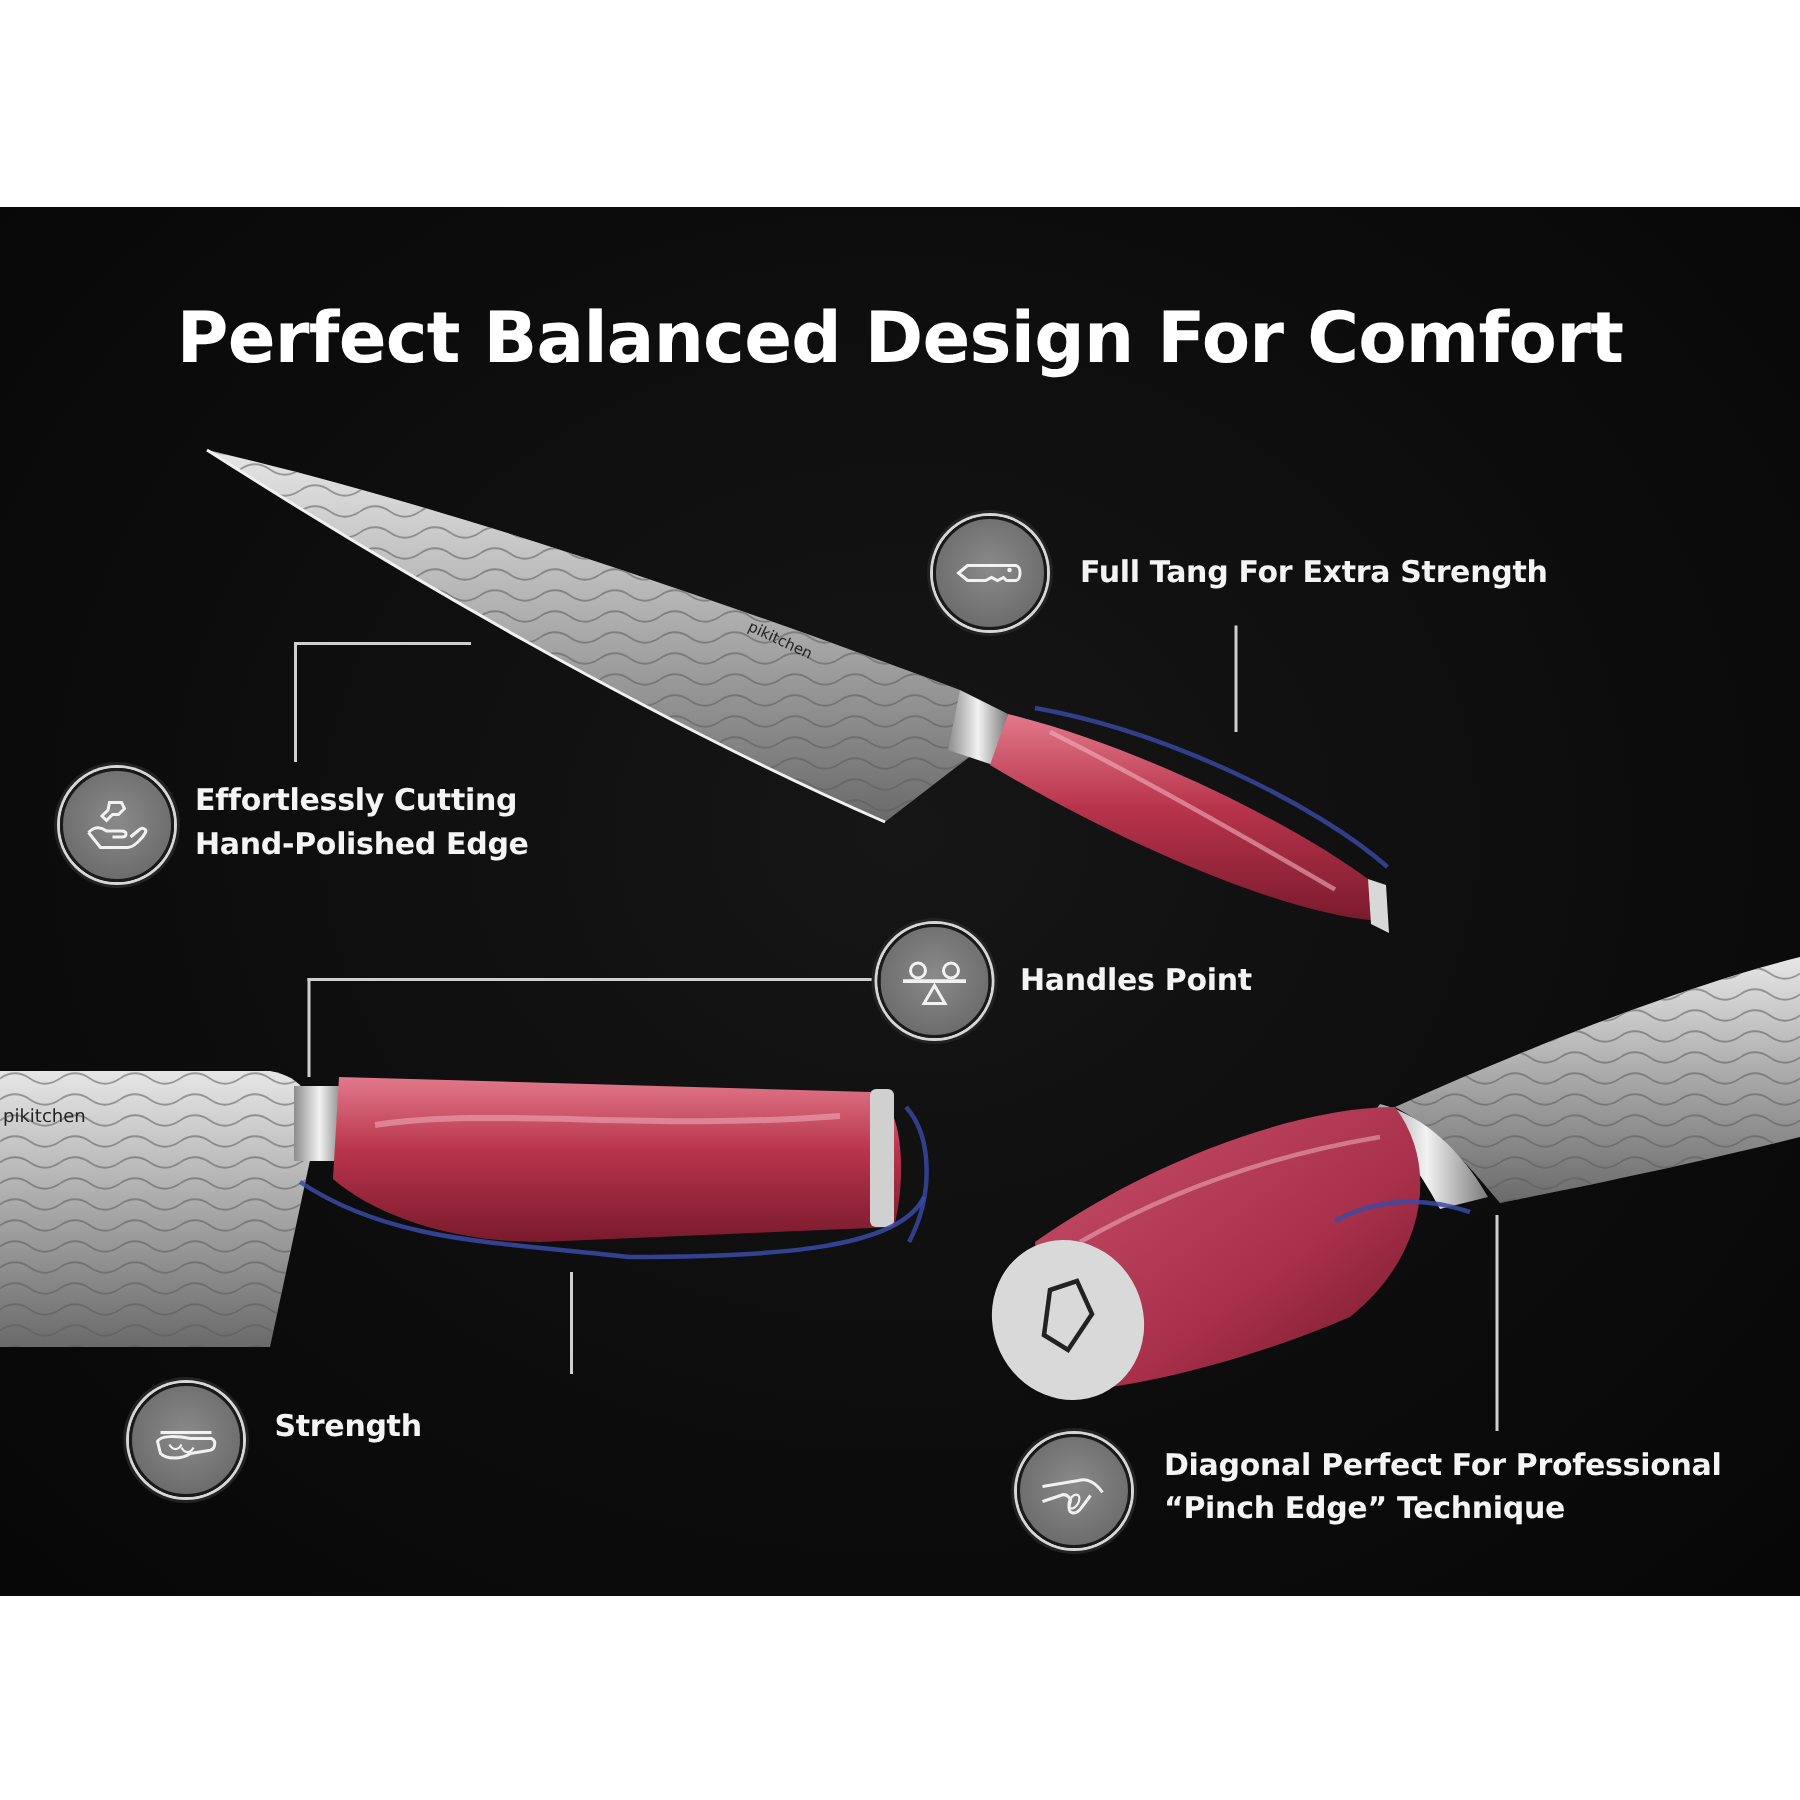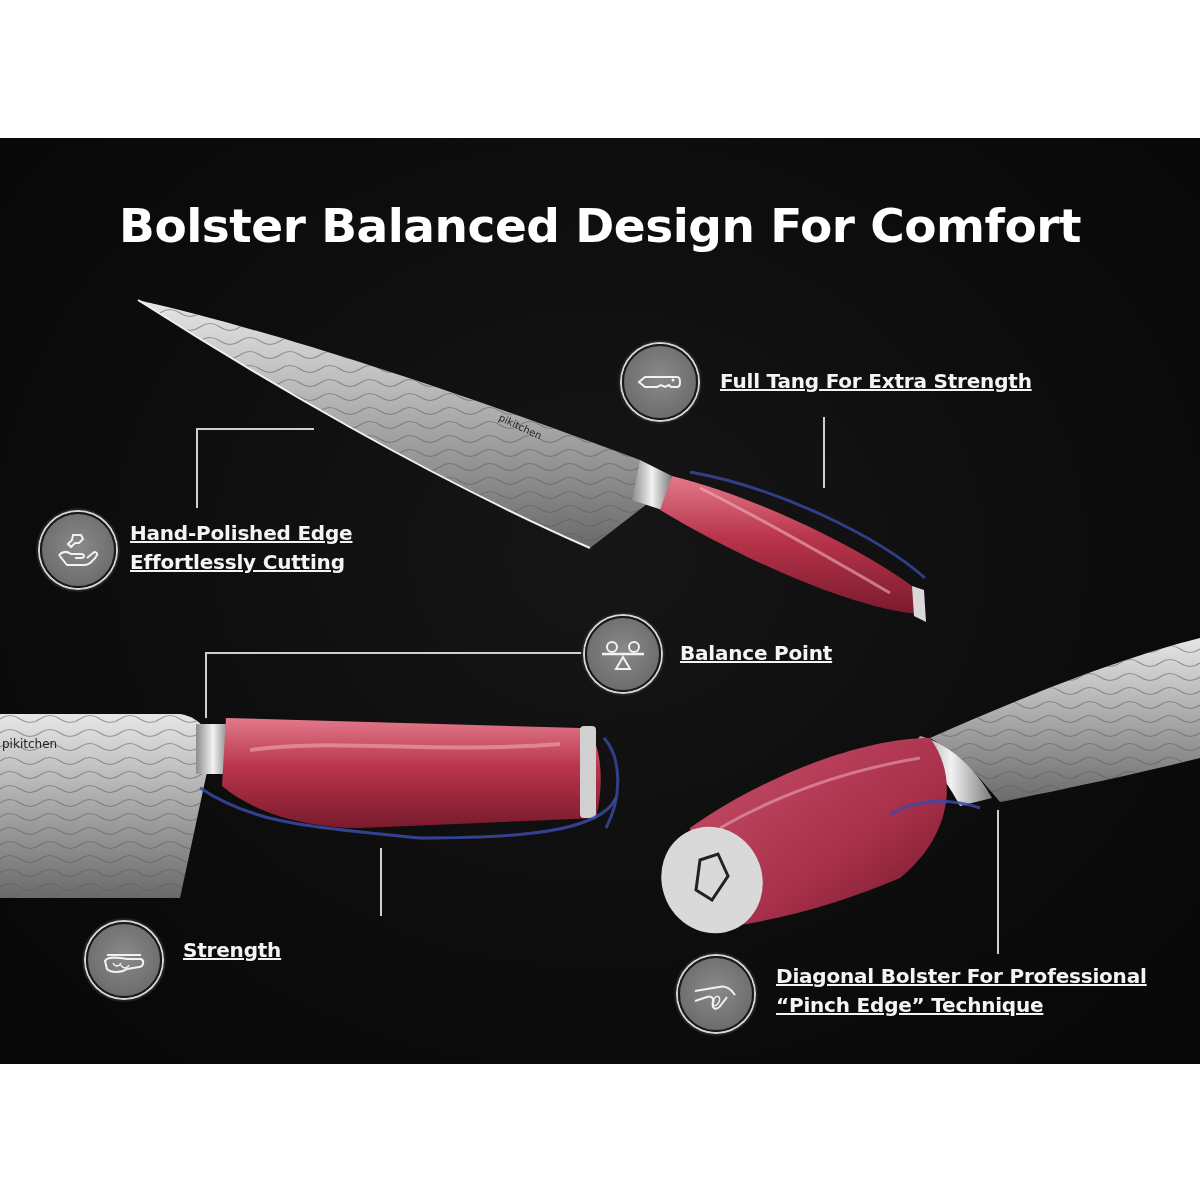--- a/index.html
+++ b/index.html
@@ -20,30 +20,30 @@
     .knife-svg { position: absolute; left: 0; top: 0; width: 1200px; height: 926px; }
     .badge {
       position: absolute; width: 72px; height: 72px; border-radius: 50%;
       background: radial-gradient(circle at 50% 45%, #8a8a8a 0%, #6e6e6e 70%, #5c5c5c 100%);
       border: 2px solid #1a1a1a; box-shadow: 0 0 0 2px #d6d6d6, 0 0 0 4px #222;
       display: flex; align-items: center; justify-content: center;
     }
     .badge svg { width: 54px; height: 54px; }
     .label {
       position: absolute; color: #f4f4f4; font-size: 20px; font-weight: bold; line-height: 29px;
-      font-family: "DejaVu Sans", sans-serif; white-space: nowrap; letter-spacing: -0.2px; text-decoration: underline;
+      font-family: "DejaVu Sans", sans-serif; white-space: nowrap; letter-spacing: -0.2px;
     }
     .line { position: absolute; background: #cfcfcf; }
   </style>
 </head>
 <body>
 
 <div class="panel">
 
-  <div class="title">Bolster Balanced Design For Comfort</div>
+  <div class="title">Perfect Balanced Design For Comfort</div>
 
   <svg class="knife-svg" viewBox="0 0 1200 926">
     <defs>
       <linearGradient id="blade" x1="0" y1="0" x2="0" y2="1">
         <stop offset="0" stop-color="#e6e6e6"></stop>
         <stop offset="0.5" stop-color="#a8a8a8"></stop>
         <stop offset="1" stop-color="#6a6a6a"></stop>
       </linearGradient>
       <linearGradient id="resin" x1="0" y1="0" x2="0" y2="1">
         <stop offset="0" stop-color="#e2798a"></stop>
@@ -123,34 +123,34 @@
     <div>Full Tang For Extra Strength</div>
   </div>
 
   <div class="badge" style="left:40px; top:374px;">
     <svg viewBox="0 0 54 54">
       <path d="M22 12 L30 12 L32 16 L28 20 L24 20 L20 24 L17 21 L21 17 Z" fill="none" stroke="#f2f2f2" stroke-width="2"></path>
       <path d="M8 32 C12 28, 16 28, 20 31 L30 31 C34 31, 34 35, 30 35 L24 35 M8 32 L16 42 L34 42 C38 42, 44 36, 46 32 C47 30, 44 28, 42 30 L36 35" fill="none" stroke="#f2f2f2" stroke-width="2" stroke-linejoin="round"></path>
     </svg>
   </div>
   <div class="label" style="left:130px; top:381px;">
+    <div>Effortlessly Cutting</div>
     <div>Hand-Polished Edge</div>
-    <div>Effortlessly Cutting</div>
   </div>
 
   <div class="badge" style="left:585px; top:478px;">
     <svg viewBox="0 0 54 54">
       <circle cx="16" cy="20" r="5" fill="none" stroke="#f2f2f2" stroke-width="2"></circle>
       <circle cx="38" cy="20" r="5" fill="none" stroke="#f2f2f2" stroke-width="2"></circle>
       <line x1="6" y1="27" x2="48" y2="27" stroke="#f2f2f2" stroke-width="2.5"></line>
       <path d="M27 30 L20 42 L34 42 Z" fill="none" stroke="#f2f2f2" stroke-width="2"></path>
     </svg>
   </div>
   <div class="label" style="left:680px; top:501px;">
-    <div>Balance Point</div>
+    <div>Handles Point</div>
   </div>
 
   <div class="badge" style="left:86px; top:784px;">
     <svg viewBox="0 0 54 54">
       <path d="M10 22 L44 22" stroke="#f2f2f2" stroke-width="2"></path>
       <path d="M8 28 C10 24, 20 24, 30 26 L44 26 C48 28, 46 34, 42 34 L30 36 C24 40, 14 40, 10 36 Z" fill="none" stroke="#f2f2f2" stroke-width="2"></path>
       <path d="M16 30 C18 34, 22 34, 24 30 M24 32 C26 36, 30 36, 32 32" fill="none" stroke="#f2f2f2" stroke-width="1.5"></path>
     </svg>
   </div>
   <div class="label" style="left:183px; top:798px;">
@@ -158,17 +158,17 @@
   </div>
 
   <div class="badge" style="left:678px; top:818px;">
     <svg viewBox="0 0 54 54">
       <path d="M6 24 L30 20 C36 18, 42 22, 46 28" fill="none" stroke="#f2f2f2" stroke-width="2"></path>
       <path d="M6 34 L18 30 C22 28, 26 32, 24 36 C22 42, 28 44, 32 38 L38 30" fill="none" stroke="#f2f2f2" stroke-width="2"></path>
       <ellipse cx="27" cy="34" rx="3" ry="5" fill="none" stroke="#f2f2f2" stroke-width="1.5" transform="rotate(30 27 34)"></ellipse>
     </svg>
   </div>
   <div class="label" style="left:776px; top:824px;">
-    <div>Diagonal Bolster For Professional</div>
+    <div>Diagonal Perfect For Professional</div>
     <div>“Pinch Edge” Technique</div>
   </div>
 
 </div>
 
 </body></html>

